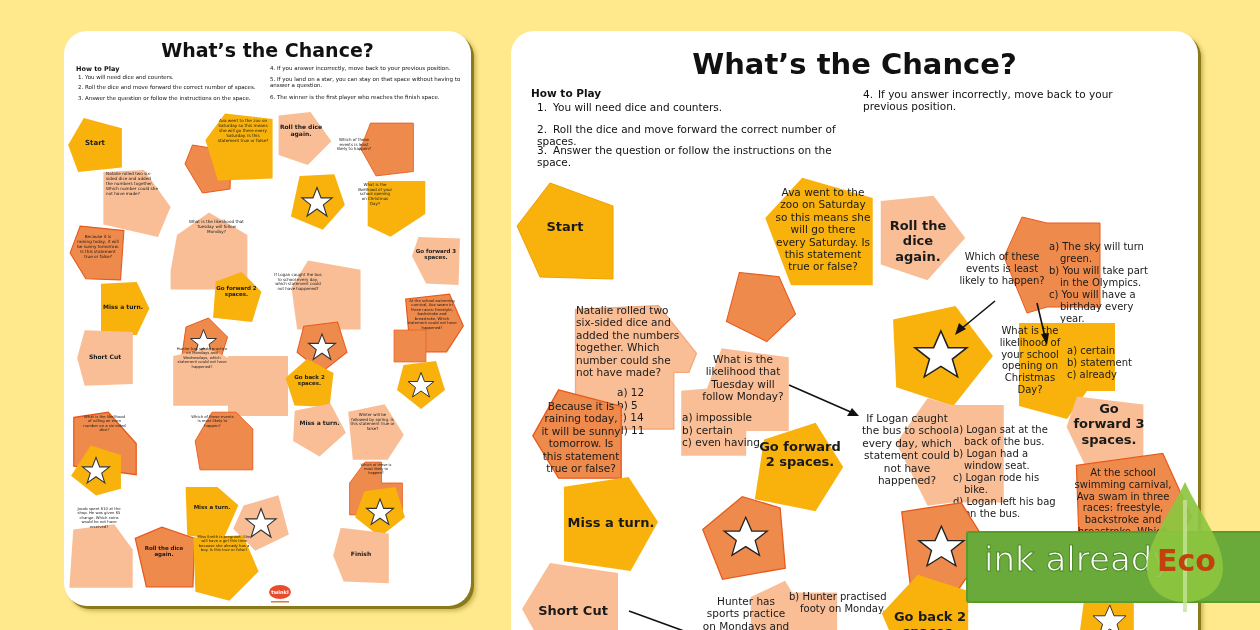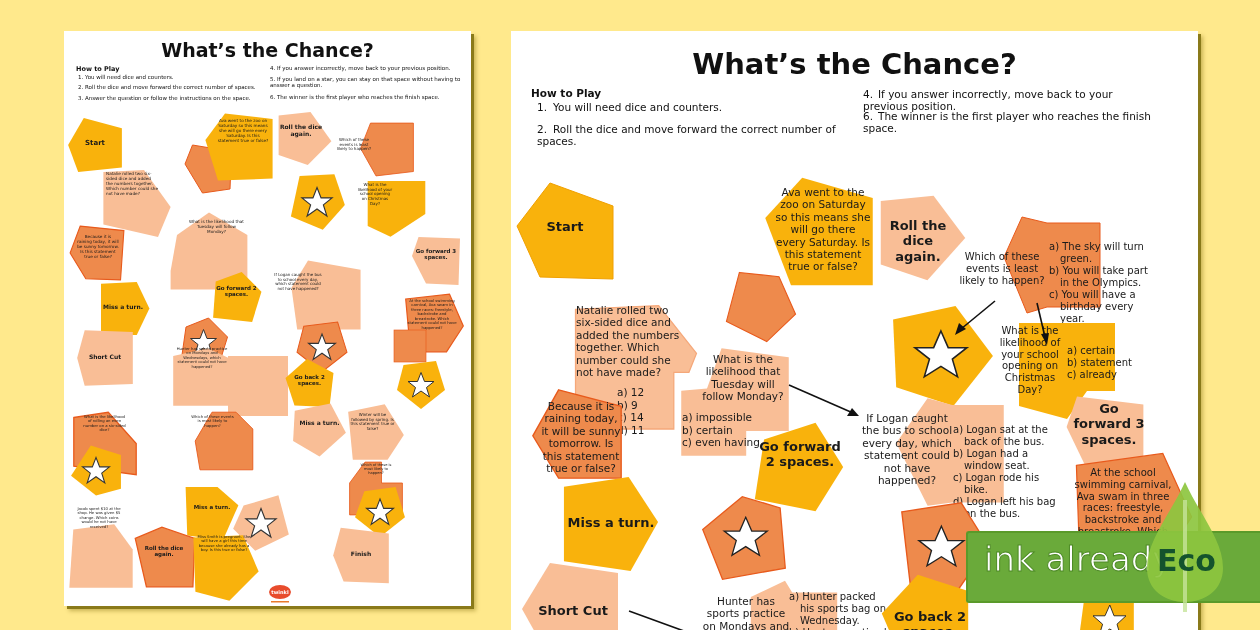--- a/index.html
+++ b/index.html
@@ -1,37 +1,37 @@
 <!DOCTYPE html>
 <html><head>
 <meta charset="utf-8">
 <style>
   html, body { margin:0; padding:0; }
   body { width:1260px; height:630px; background:#FFE98C; position:relative; overflow:hidden; font-family:"DejaVu Sans", sans-serif; }
-  .page { position:absolute; background:#fff; box-shadow: 3px 3px 0 #8a7a1a, 5px 5px 4px rgba(120,100,0,0.4); overflow:hidden; }
+  .page { position:absolute; background:#fff; box-shadow: 3px 3px 0 #8a7a1a, 5px 5px 4px rgba(120,100,0,0.4); overflow:hidden;border-radius:23px; }
   #thumb { left:64px; top:31px; width:407px; height:575px; }
   #main { left:511px; top:31px; width:687px; height:620px; }
   .title { position:absolute; left:0; right:0; text-align:center; font-weight:bold; color:#111; }
   #thumb .title { top:8px; font-size:19px; }
   #main .title { top:16px; font-size:29px; }
   .howto { position:absolute; font-weight:bold; color:#111; }
   .rules { position:absolute; color:#111; list-style:none; margin:0; padding:0; }
   .rules li { position:relative; }
   .rules .num { display:inline-block; }
   .shape { position:absolute; }
   .shape svg { position:absolute; left:0; top:0; width:100%; height:100%; overflow:visible; }
   .stxt { position:absolute; color:#1a1a1a; text-align:center; line-height:1.18; }
   .big { font-weight:bold; }
   .opts { position:absolute; color:#1a1a1a; text-align:left; line-height:1.2; }
   .opts div { padding-left:1.1em; text-indent:-1.1em; }
   .arrow { position:absolute; }
   #eco { position:absolute; left:966px; top:531px; width:300px; height:68px; background:#6aaa3a; border:2px solid #5a9a2a; border-right:none; border-radius:3px 0 0 3px; }
   #eco .ink { position:absolute; left:16px; top:6px; font-size:34px; color:#fff; font-family:"DejaVu Sans", sans-serif; -webkit-text-stroke:1px #4d8a25; }
   #leaf { position:absolute; left:1145px; top:480px; width:80px; height:135px; }
-  #leaf .eco { position:absolute; left:12px; top:63px; font-size:30px; font-weight:bold; color:#14532d; }
+  #leaf .eco { position:absolute; left:12px; top:63px; font-size:30px; font-weight:bold; color:#c2410c; }
   .logo { position:absolute; }
 </style>
 </head>
 <body>
 
 <div class="page" id="thumb">
   <div class="title">What’s the Chance?</div>
   <div class="howto" style="left:12px;top:34px;font-size:6.5px;">How to Play</div>
   <ul class="rules" style="left:14px;top:43px;font-size:5.5px;width:190px;">
     <li style="height:10px"><span>1.</span> <span>You will need dice and counters.</span></li>
@@ -265,41 +265,41 @@
       </svg>
   </div>
 </div>
 
 <div class="page" id="main">
   <div class="title">What’s the Chance?</div>
   <div class="howto" style="left:20px;top:56px;font-size:10.5px;">How to Play</div>
   <ul class="rules" style="left:26px;top:70px;font-size:10.5px;width:320px;">
     <li style="height:22px"><span class="num" style="width:16px">1.</span><span>You will need dice and counters.</span></li>
     <li style="height:21px"><span class="num" style="width:16px">2.</span><span>Roll the dice and move forward the correct number of spaces.</span></li>
+    <li><span class="num" style="width:16px">3.</span><span>Answer the question or follow the instructions on the space.</span></li>
   </ul>
   <ul class="rules" style="left:352px;top:57px;font-size:10.5px;width:290px;">
     <li style="height:22px"><span class="num" style="width:15px">4.</span><span>If you answer incorrectly, move back to your previous position.</span></li>
-    <li><span class="num" style="width:15px">6.</span><span>The winner is the first player who reaches the finish space.</span></li>
   </ul>
 
   <div class="shape" style="left:4px;top:148px;width:100px;height:104px;">
     <svg viewBox="0 0 100 100">
         <polygon points="35,2 98,25 98,98 25,96 2,45" fill="#F9B20C" stroke="#F0A000" stroke-width="1"></polygon>
       </svg>
     <div class="stxt big" style="left:0;right:0;top:40px;font-size:13px;">Start</div>
   </div>
 
   <div class="shape" style="left:62px;top:255px;width:126px;height:160px;">
     <svg viewBox="0 0 100 100">
         <polygon points="2,5 68,2 98,40 92,55 80,55 80,100 28,100 28,84 2,84" fill="#F9BE96" stroke="#F5A87A" stroke-width="1"></polygon>
       </svg>
     <div class="stxt" style="left:3px;top:18px;width:108px;font-size:10.5px;text-align:left;">Natalie rolled two six-sided dice and added the numbers together. Which number could she not have made?</div>
     <div class="opts" style="left:44px;top:100px;font-size:10.5px;">
       <div>a) 12</div>
-      <div>b) 9</div>
+      <div>b) 5</div>
       <div>c) 14</div>
       <div>d) 11</div>
     </div>
   </div>
 
   <div class="shape" style="left:20px;top:355px;width:92px;height:96px;">
     <svg viewBox="0 0 100 100">
         <polygon points="30,2 98,20 98,98 30,98 2,52" fill="#EE8A4C" stroke="#E85A1C" stroke-width="1.5"></polygon>
       </svg>
     <div class="stxt" style="left:10px;top:14px;width:80px;font-size:10.5px;">Because it is raining today, it will be sunny tomorrow. Is this statement true or false?</div>
@@ -439,21 +439,20 @@
       <line x1="2" y1="2" x2="68" y2="26" stroke="#111" stroke-width="1.6"></line>
       <polygon points="74,30 62,30 67,22" fill="#111"></polygon>
     </svg>
 
   <div class="shape" style="left:188px;top:548px;width:190px;height:90px;">
     <svg viewBox="0 0 100 100">
         <polygon points="2,20 40,2 48,15 98,15 98,100 2,100" fill="#F9BE96"></polygon>
       </svg>
     <div class="stxt" style="left:2px;top:16px;width:90px;font-size:10.5px;">Hunter has sports practice on Mondays and Wednesdays, which statement could not have happened?</div>
     <div class="opts" style="left:90px;top:12px;width:98px;font-size:10px;">
-      <div>a) Hunter packed his sports bag on Wednesday.</div>
       <div>b) Hunter practised footy on Monday.</div>
 
     </div>
   </div>
 
   <div class="shape" style="left:368px;top:542px;width:92px;height:90px;">
     <svg viewBox="0 0 100 100">
         <polygon points="2,45 42,2 98,20 98,98 25,98" fill="#F9B20C"></polygon>
       </svg>
     <div class="stxt big" style="left:8px;top:36px;width:86px;font-size:13px;">Go back 2 spaces.</div>

